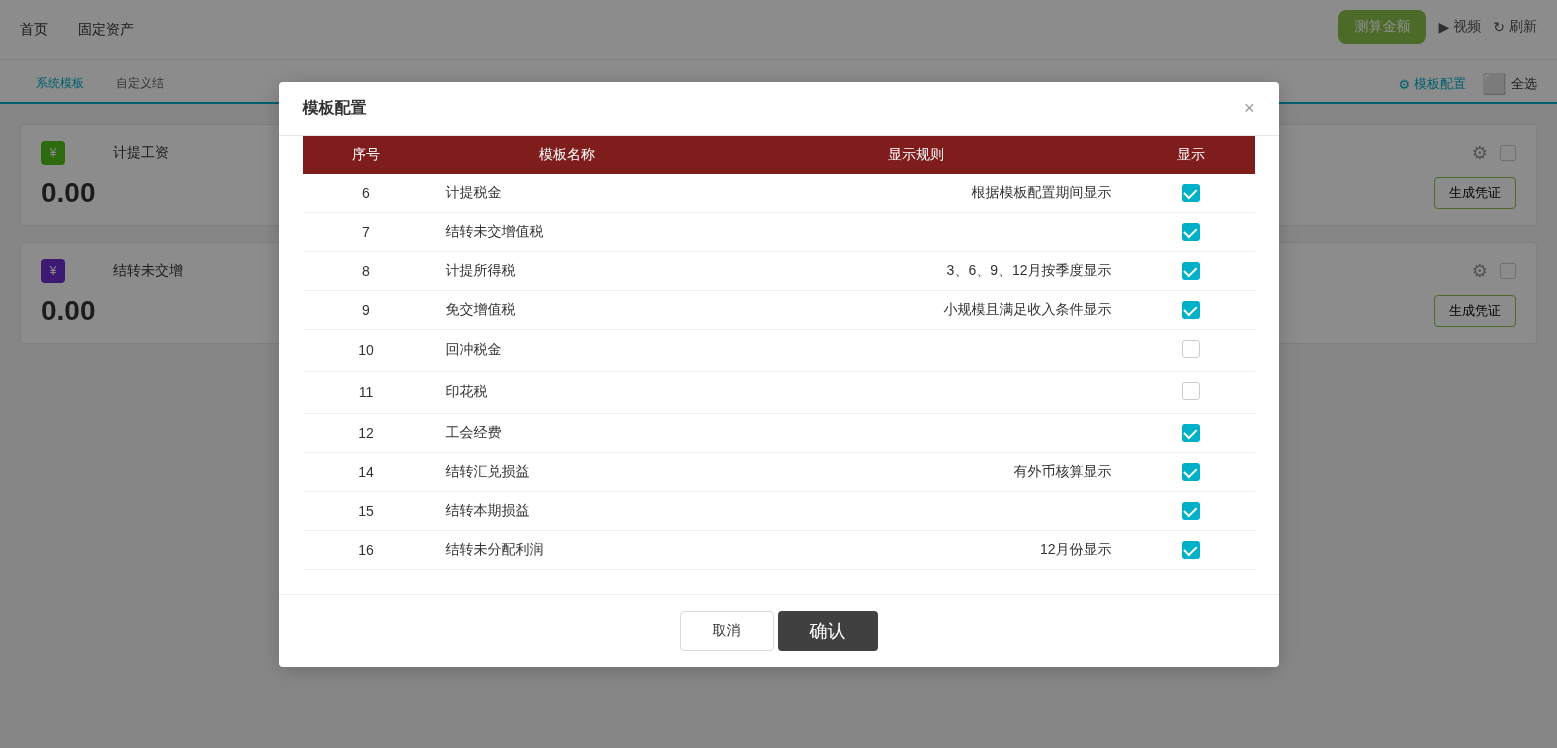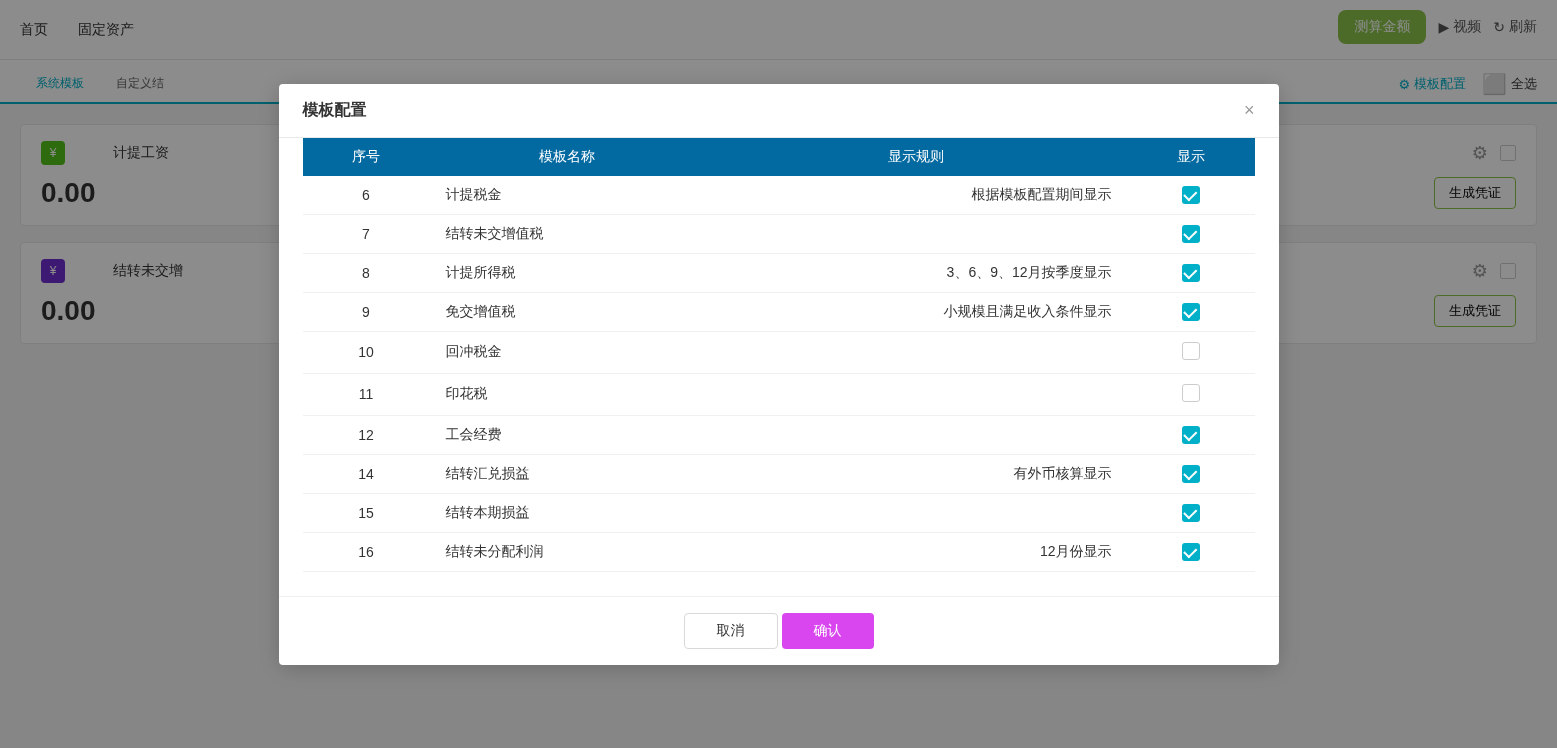--- a/index.html
+++ b/index.html
@@ -220,21 +220,21 @@
       max-height: 600px;
     }
 
     
     .config-table {
       width: 100%;
       border-collapse: collapse;
       margin-top: 0;
     }
     .config-table thead tr {
-      background: #0369a1;
+      background: #7f1d1d;
     }
     .config-table thead th {
       color: #fff;
       padding: 10px 16px;
       text-align: center;
       font-weight: 500;
       font-size: 14px;
     }
     .config-table tbody tr {
       border-bottom: 1px solid #f0f0f0;
@@ -295,24 +295,24 @@
       border: 1px solid #d9d9d9;
       background: #fff;
       border-radius: 4px;
       cursor: pointer;
       font-size: 14px;
       color: #333;
     }
     .btn-confirm {
       padding: 8px 32px;
       border: none;
-      background: #d946ef;
-      border-radius: 4px;
-      cursor: pointer;
-      font-size: 14px;
+      background: #404040;
+      border-radius: 4px;
+      cursor: pointer;
+      font-size: 18px;
       color: #fff;
     }
 
     
     .template-config-btn {
       color: #00b0c8;
       cursor: pointer;
       font-size: 13px;
       display: flex;
       align-items: center;

